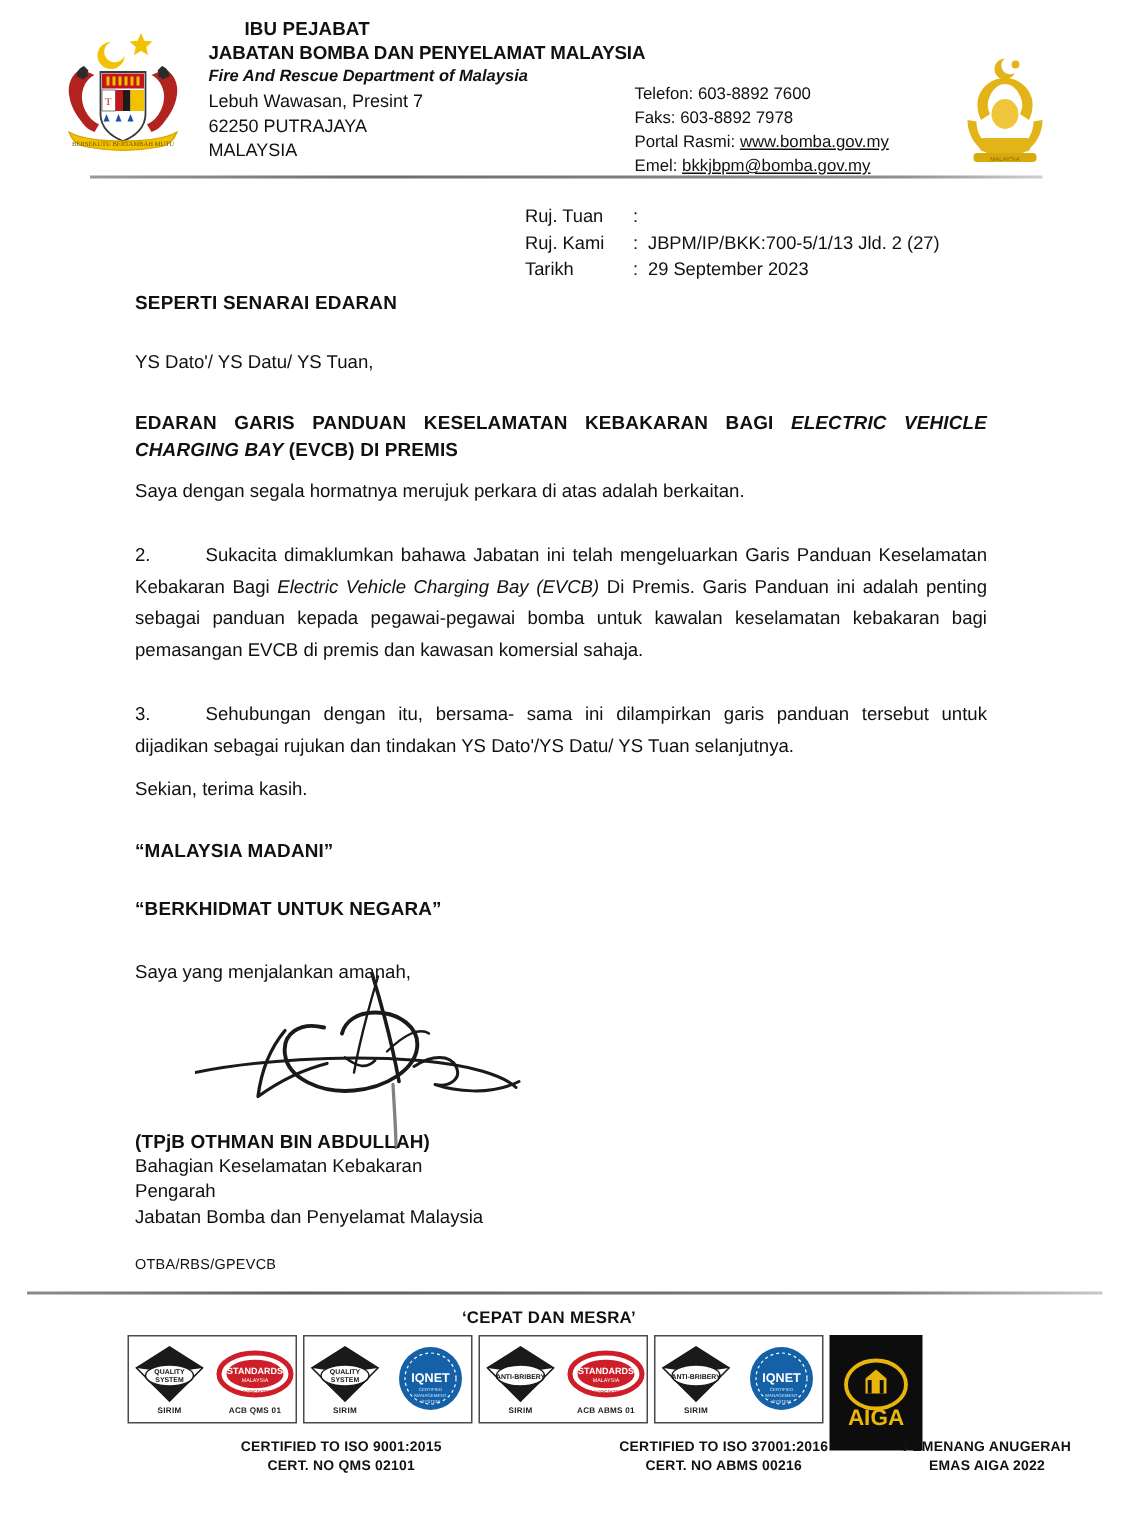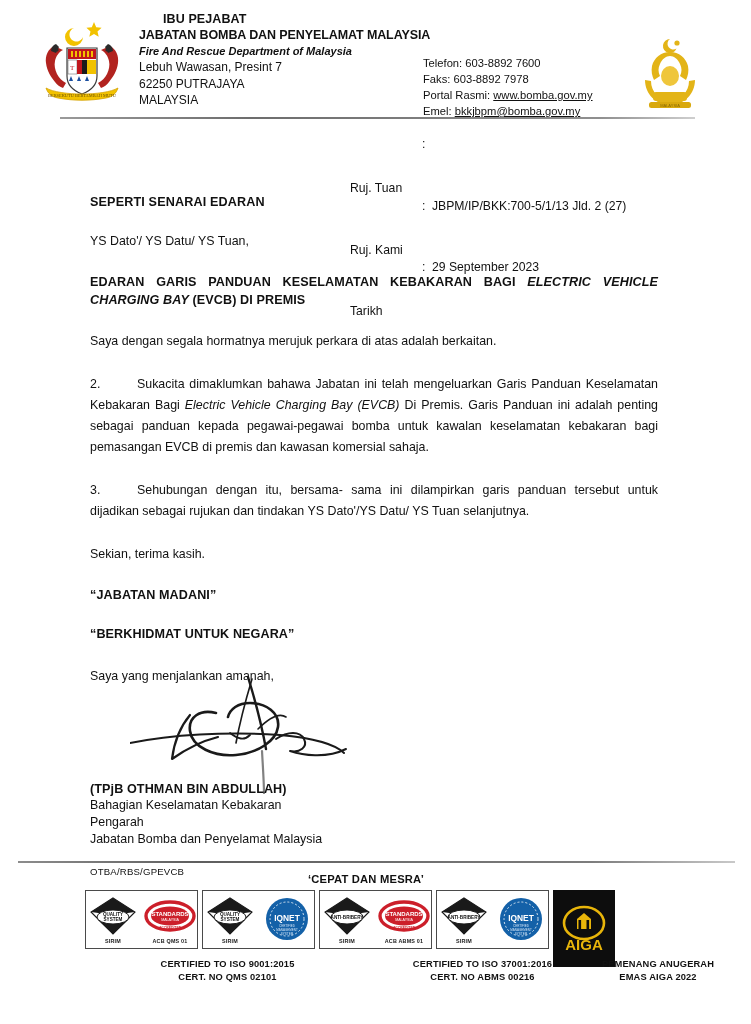--- a/index.html
+++ b/index.html
@@ -83,21 +83,21 @@
 
   
   .refblock {
     position: absolute;
     left: 350px;
     top: 136px;
     font-size: 12.2px;
     line-height: 17.5px;
   }
   .refrow { display: flex; white-space: nowrap; }
-  .reflbl { width: 72px; margin-top: 44px; }
+  .reflbl { width: 72px; }
   .refsep { width: 10px; }
 
   
   .body-area {
     position: absolute;
     left: 90px;
     top: 194px;
     width: 568px;
     font-size: 12.4px;
     line-height: 17px;
@@ -121,21 +121,21 @@
     margin-top: 22px;
     text-align: justify;
     line-height: 21px;
     font-size: 12.4px;
   }
   .para i { font-style: italic; }
   .para .num {
     display: inline-block;
     width: 47px;
   }
-  .p-plain { margin-top: 22px; line-height: 21px; }
+  .p-plain { margin-top: 8px; line-height: 21px; }
   .slogan {
     margin-top: 22px;
     font-weight: bold;
     font-size: 12.6px;
     letter-spacing: .1px;
   }
   .closing { margin-top: 25px; font-size: 12.4px; }
 
   
   .sig-wrap {
@@ -376,21 +376,21 @@
 
   <div class="para">
     <span class="num">2.</span><span>Sukacita dimaklumkan bahawa Jabatan ini telah mengeluarkan Garis Panduan Keselamatan Kebakaran Bagi </span><i>Electric Vehicle Charging Bay (EVCB)</i><span> Di Premis. Garis Panduan ini adalah penting sebagai panduan kepada pegawai-pegawai bomba untuk kawalan keselamatan kebakaran bagi pemasangan EVCB di premis dan kawasan komersial sahaja.</span>
   </div>
 
   <div class="para">
     <span class="num">3.</span><span>Sehubungan dengan itu, bersama- sama ini dilampirkan garis panduan tersebut untuk dijadikan sebagai rujukan dan tindakan YS Dato'/YS Datu/ YS Tuan selanjutnya.</span>
   </div>
 
   <div class="p-plain">Sekian, terima kasih.</div>
-  <div class="slogan">“JABATAN MADANI”</div>
+  <div class="slogan">“MALAYSIA MADANI”</div>
   <div class="slogan">“BERKHIDMAT UNTUK NEGARA”</div>
   <div class="closing">Saya yang menjalankan amanah,</div>
 
   <div class="sig-wrap">
     <svg class="sig-ink" viewBox="0 0 260 125">
       <g fill="none" stroke="#1a1a1a" stroke-linecap="round" stroke-linejoin="round">
         <path d="M118 8 C126 34 132 58 136 80" stroke-width="2.4"></path>
         <path d="M122 10 C116 30 110 52 106 74" stroke-width="1.6"></path>
         <path d="M86 44 C70 40 58 48 60 62 C62 78 84 88 106 86 C128 84 146 72 148 58 C150 44 136 34 120 34 C108 34 100 40 98 48" stroke-width="2.6"></path>
         <path d="M60 46 C50 58 44 74 42 90 C56 80 72 72 88 68" stroke-width="2.2"></path>

